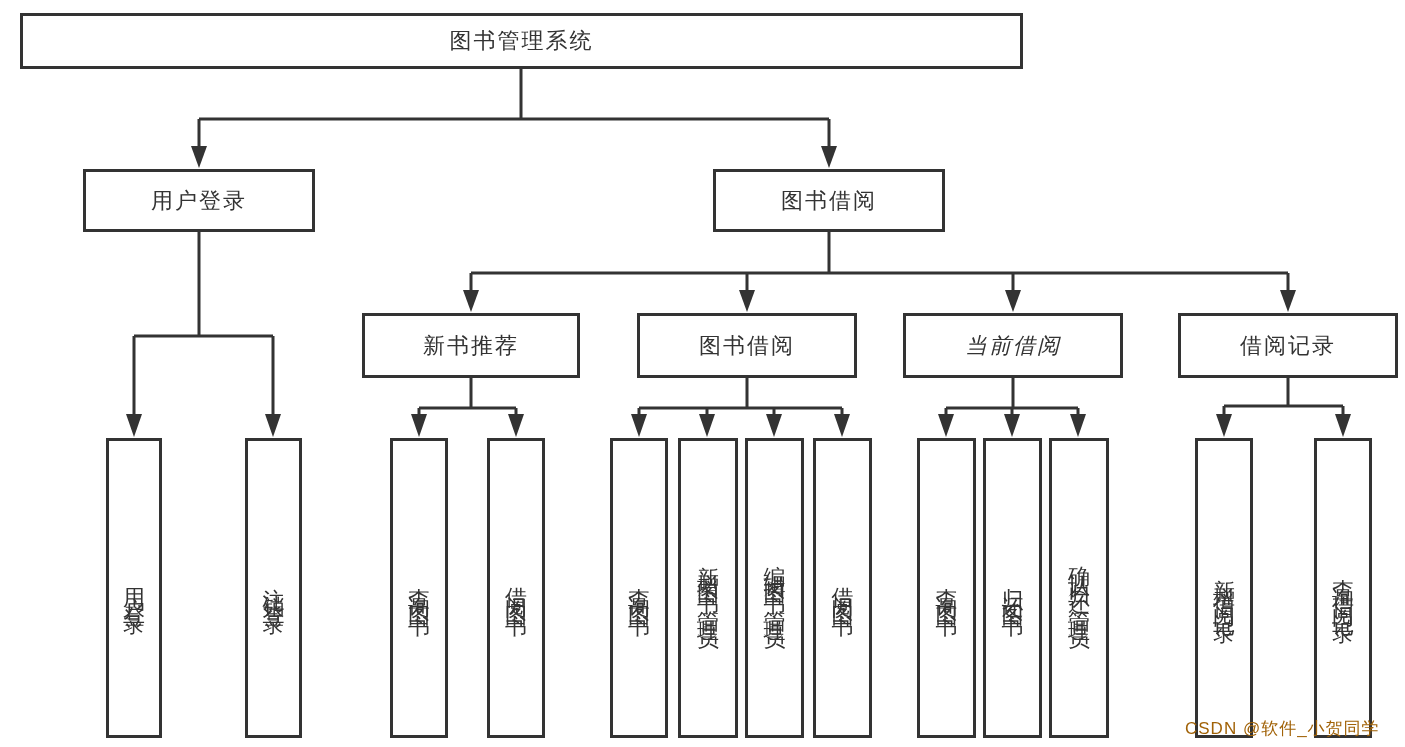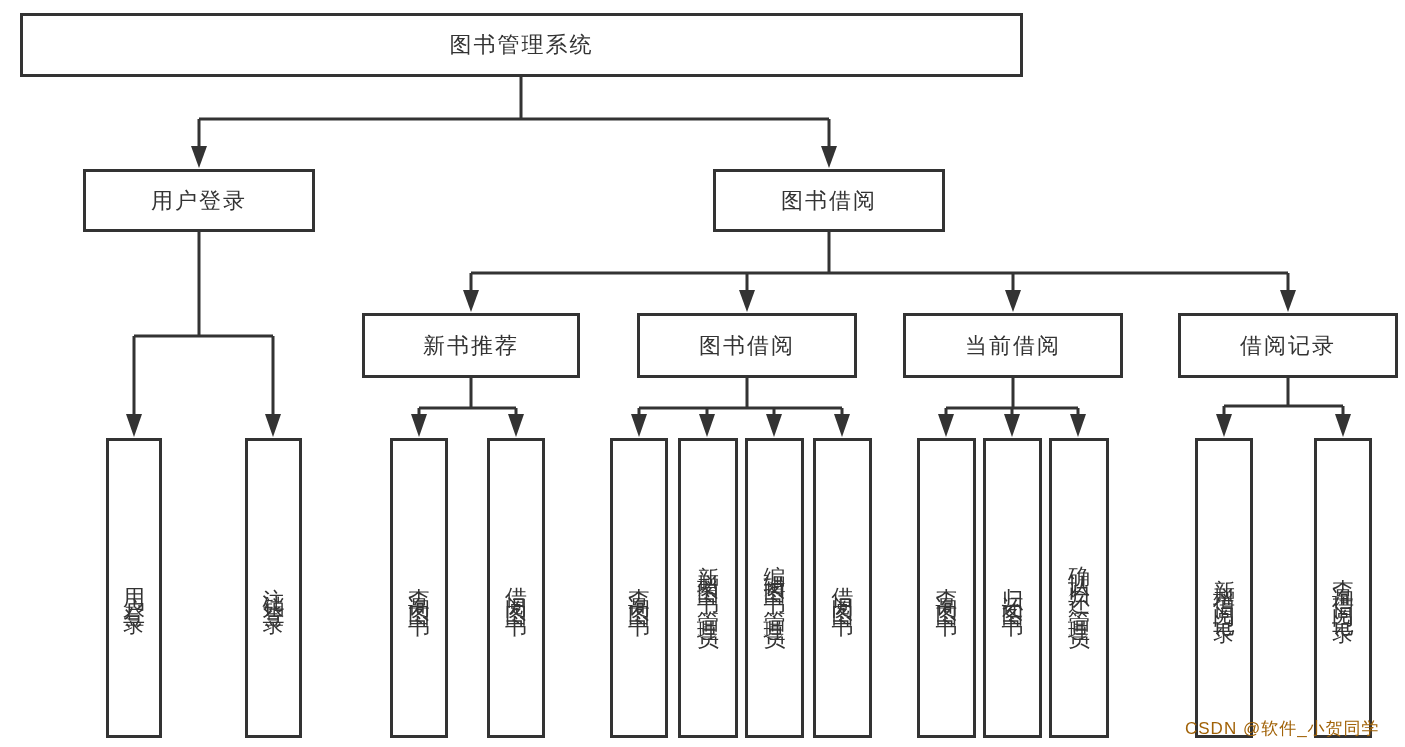--- a/index.html
+++ b/index.html
@@ -113,28 +113,28 @@
       <polygon points="1070,414 1086,414 1078,437"></polygon>
     </g>
 
     <g>
       <path d="M1288,378 V406 M1224,406 H1343 M1224,406 V418 M1343,406 V418"></path>
       <polygon points="1216,414 1232,414 1224,437"></polygon>
       <polygon points="1335,414 1351,414 1343,437"></polygon>
     </g>
   </svg>
 
-  <div class="node hlabel" style="left:20px; top:13px; width:1003px; height:64px;">图书管理系统</div>
+  <div class="node hlabel" style="left:20px; top:13px; width:1003px; height:56px;">图书管理系统</div>
 
   <div class="node hlabel" style="left:83px; top:169px; width:232px; height:63px;">用户登录</div>
   <div class="node hlabel" style="left:713px; top:169px; width:232px; height:63px;">图书借阅</div>
 
   <div class="node hlabel" style="left:362px; top:313px; width:218px; height:65px;">新书推荐</div>
   <div class="node hlabel" style="left:637px; top:313px; width:220px; height:65px;">图书借阅</div>
-  <div class="node hlabel" style="left:903px; top:313px; width:220px; height:65px;">当前借阅</div>
+  <div class="node hlabel" style="left:903px; top:313px; width:220px; height:65px;font-style:italic;">当前借阅</div>
   <div class="node hlabel" style="left:1178px; top:313px; width:220px; height:65px;">借阅记录</div>
 
   <div class="node leaf" style="left:106px; top:438px; width:56px; height:300px;">
     <span>用户登录</span>
   </div>
   <div class="node leaf" style="left:245px; top:438px; width:57px; height:300px;">
     <span>注销登录</span>
   </div>
 
   <div class="node leaf" style="left:390px; top:438px; width:58px; height:300px;">

